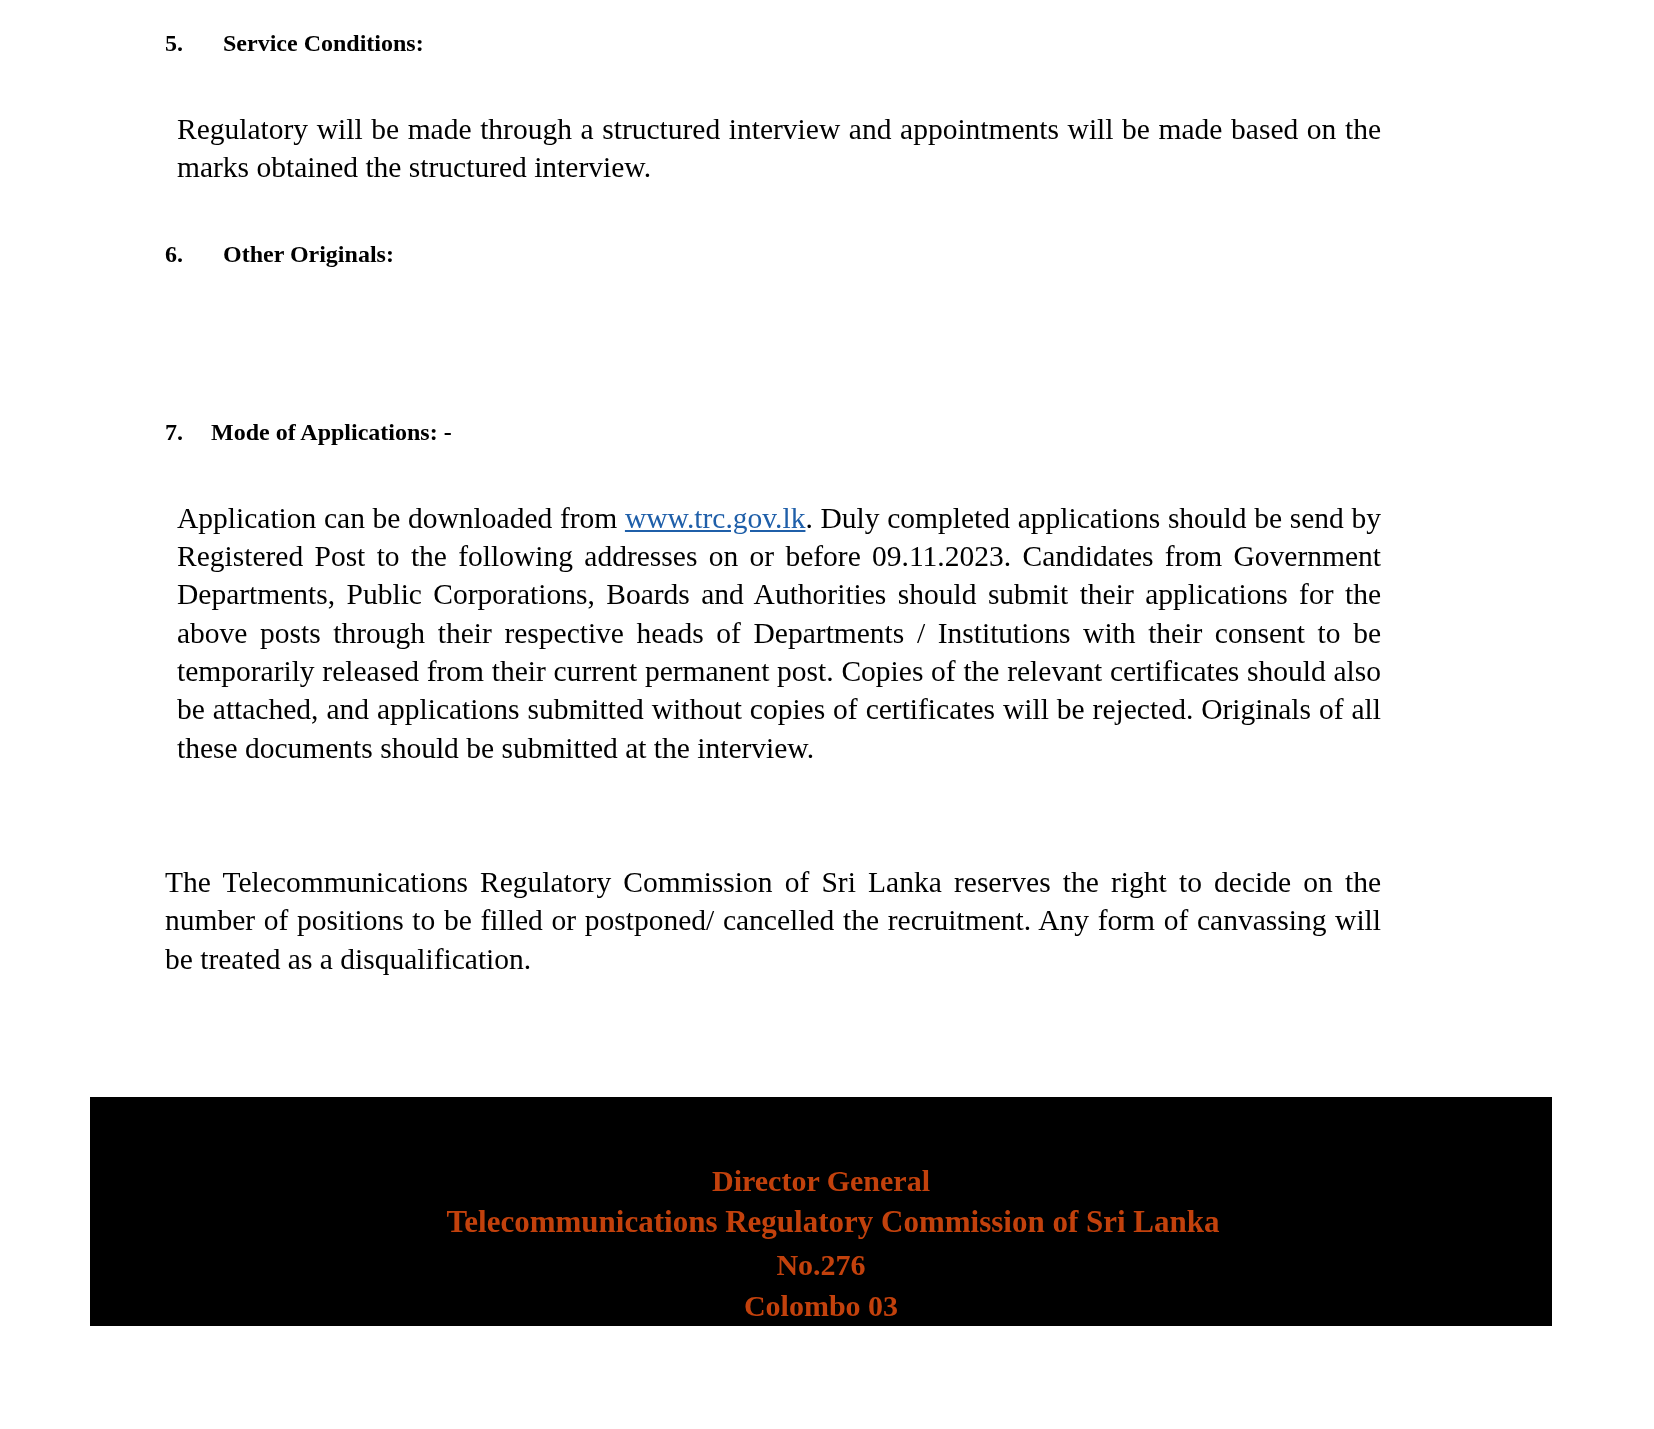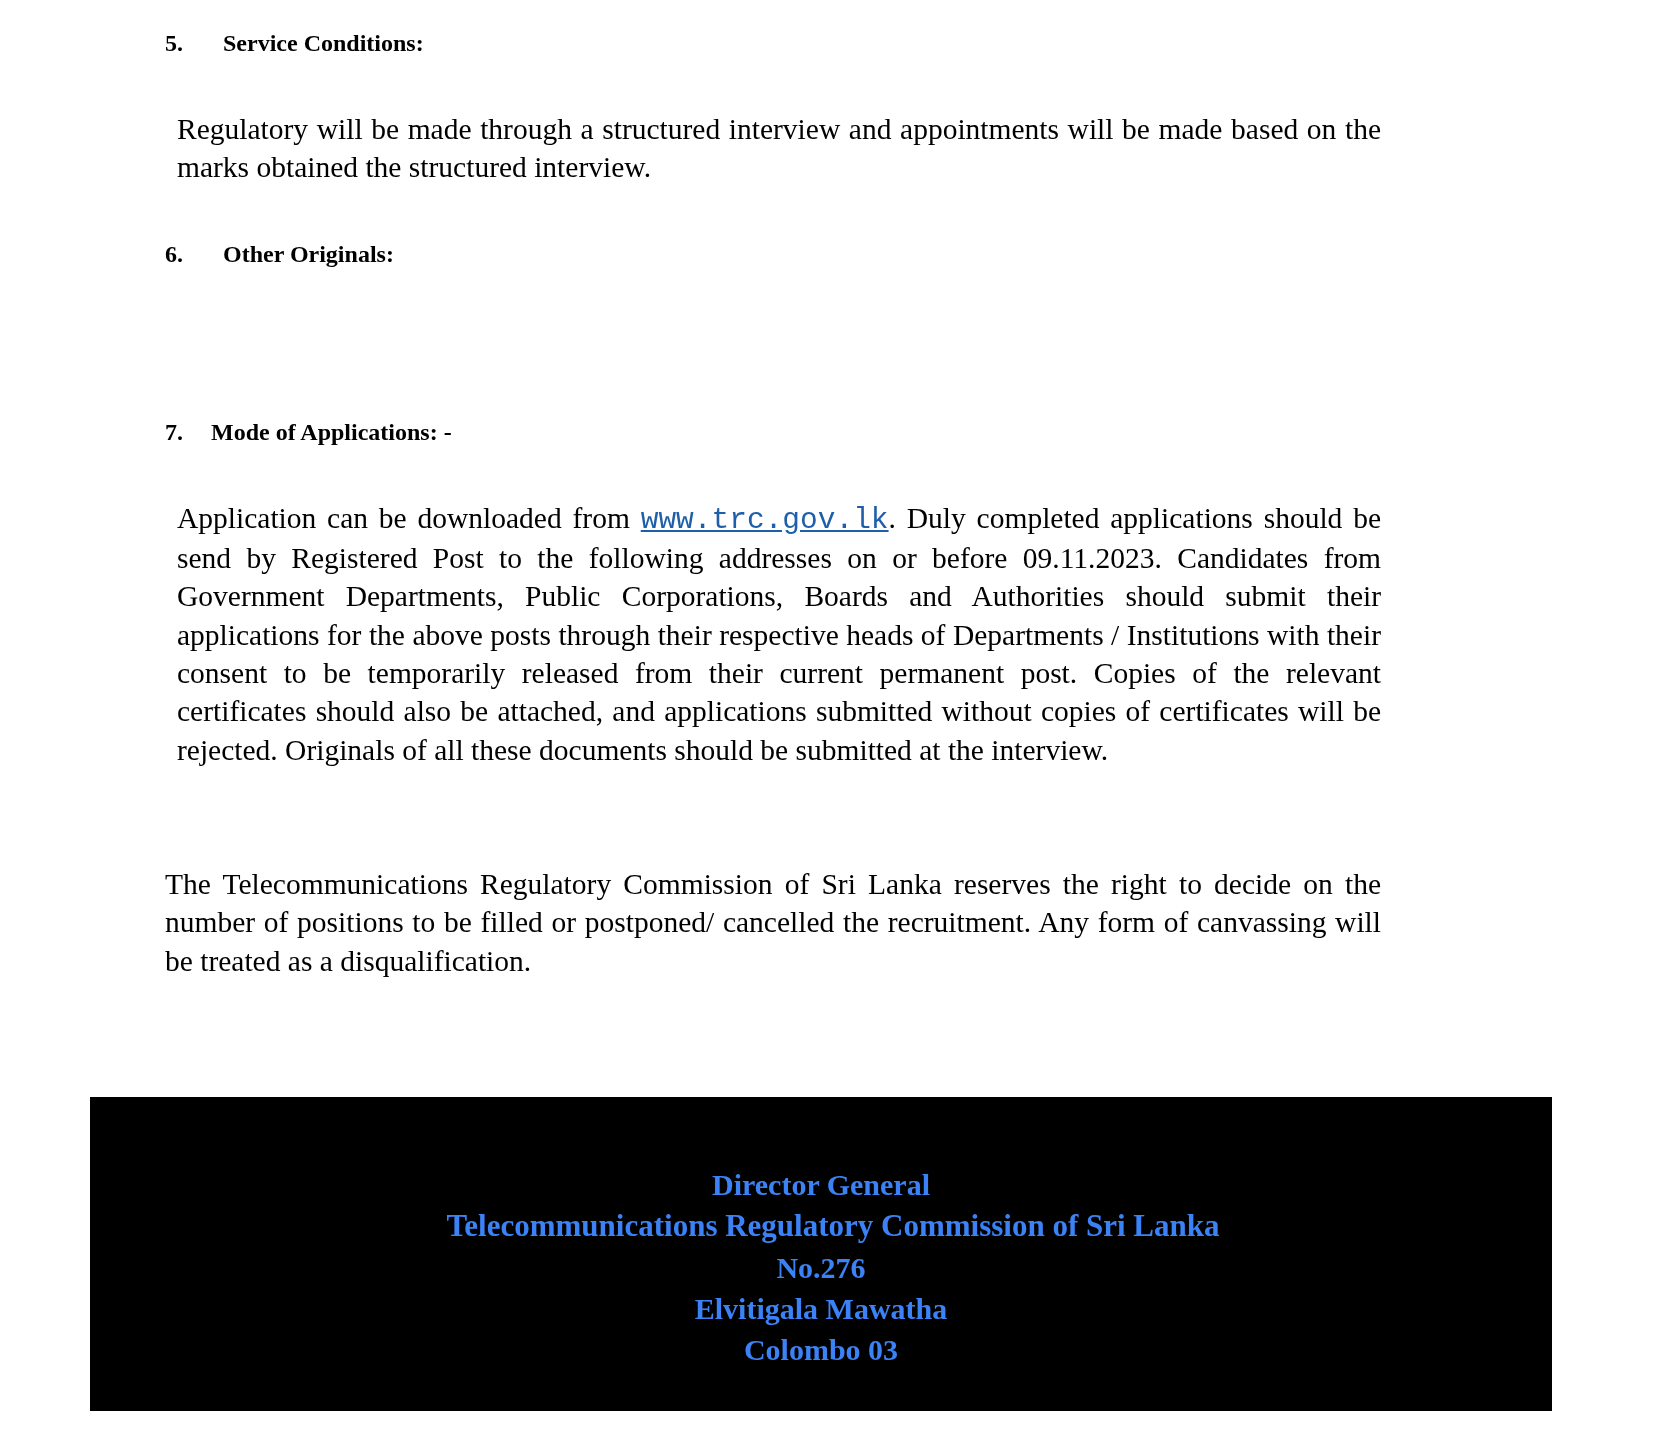--- a/index.html
+++ b/index.html
@@ -53,36 +53,35 @@
   }
   .para.indent {
     padding-left: 12px;
   }
   .sp-md { height: 52px; }
   .sp-xl { height: 96px; }
 
   a.link {
     color: #1f5fa9;
     text-decoration: underline;
-    font-family: Liberation Mono, monospace;
   }
 
   
   .footer-block {
     position: absolute;
     left: 90px;
     top: 1097px;
     width: 1462px;
-    height: 314px;
+    height: 229px;
     background: #000000;
-    color: #3b82f6;
+    color: #c2410c;
     display: flex;
     flex-direction: column;
     align-items: center;
-    justify-content: center;
+    justify-content: flex-end;
     padding-top: 26px;
     box-sizing: border-box;
   }
   .footer-line {
     font-weight: bold;
     font-size: 30px;
     line-height: 1.37;
     text-align: center;
     white-space: nowrap;
   }
@@ -122,17 +121,16 @@
     <div class="sp-xl"></div>
 
     <p class="para">The Telecommunications Regulatory Commission of Sri Lanka reserves the right to decide on the number of positions to be filled or postponed/ cancelled the recruitment. Any form of canvassing will be treated as a disqualification.</p>
 
   </div>
 
   <div class="footer-block">
     <div class="footer-line">Director General</div>
     <div class="footer-line big">Telecommunications Regulatory Commission of Sri Lanka</div>
     <div class="footer-line">No.276</div>
-    <div class="footer-line">Elvitigala Mawatha</div>
     <div class="footer-line">Colombo 03</div>
   </div>
 
 </div>
 
 </body></html>

